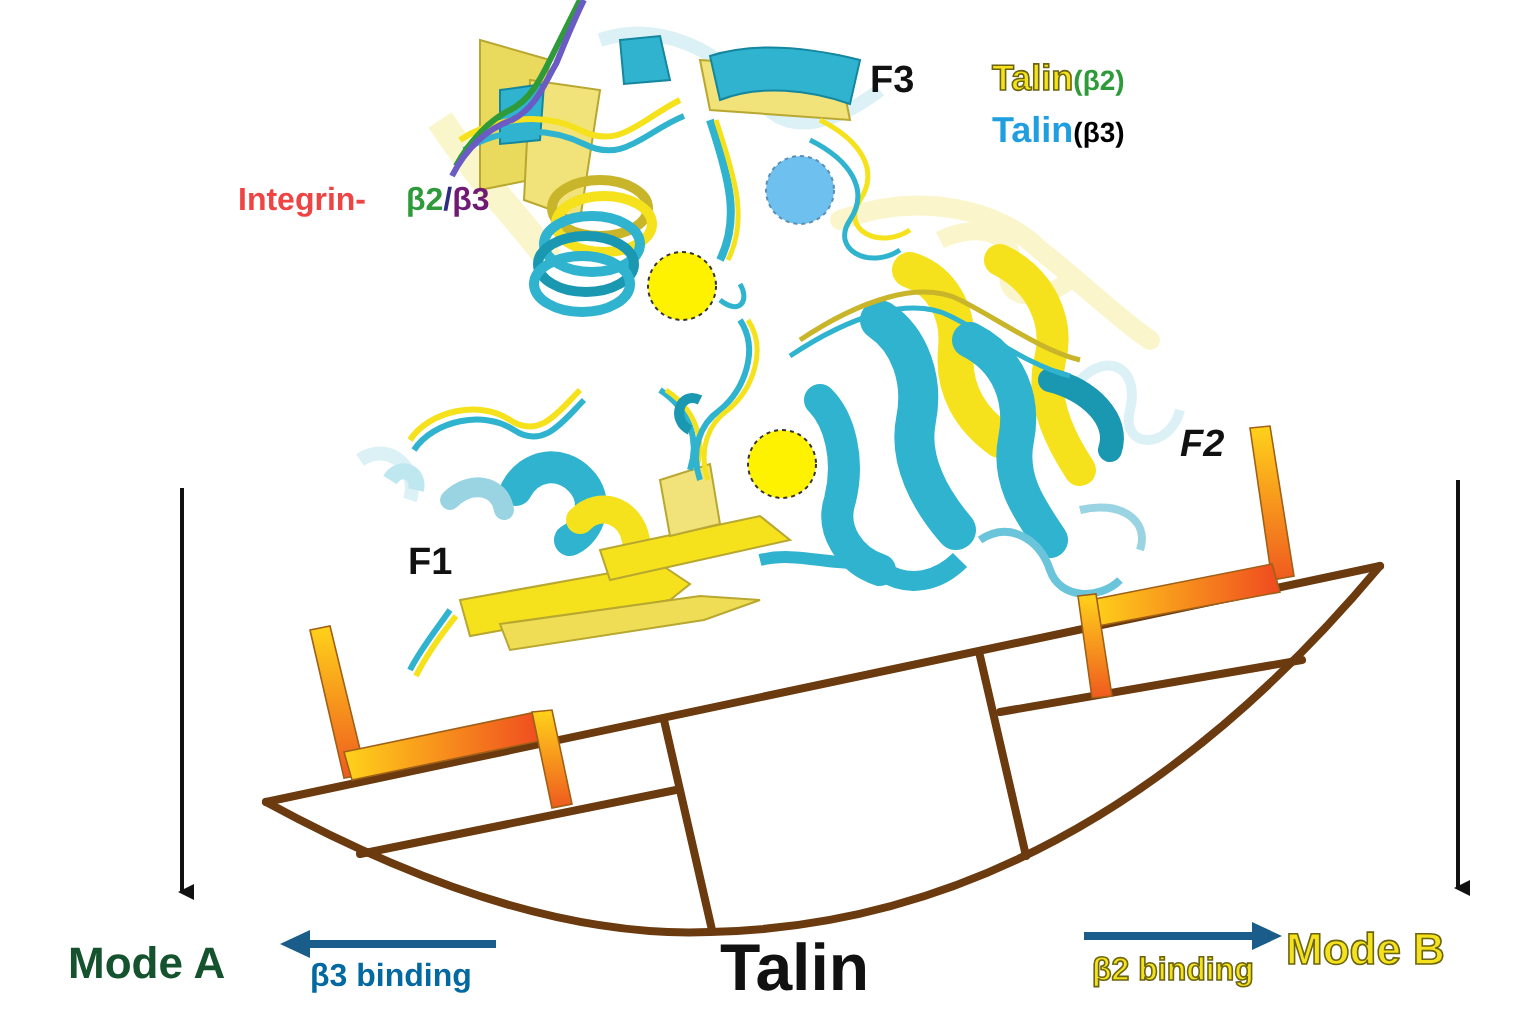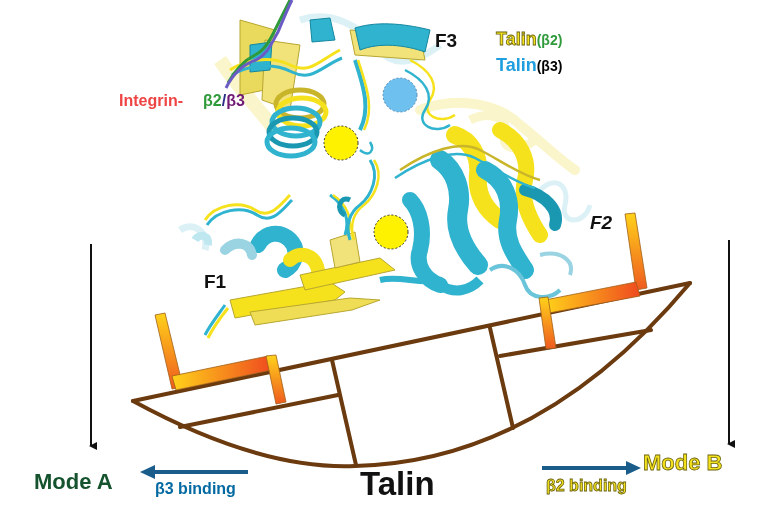--- a/index.html
+++ b/index.html
@@ -170,14 +170,14 @@
 </div>
 <div class="lbl" style="left:496px; top:56px;">
   <span class="legend-main" style="color:#1f9ee0;">Talin</span><span class="legend-sub" style="color:#000000;">(β3)</span>
 </div>
 
 <div class="lbl talin-main" style="left:360px; top:467px;">Talin</div>
 
 <div class="lbl mode" style="left:34px; top:471px; color:#14532d;">Mode A</div>
 <div class="lbl binding" style="left:155px; top:481px; color:#0369a1;">β3 binding</div>
 
-<div class="lbl mode outlined-yellow" style="left:643px; top:452px;">Mode B</div>
+<div class="lbl mode outlined-yellow" style="left:643px; top:464px;">Mode B</div>
 <div class="lbl binding outlined-yellow" style="left:546px; top:478px;">β2 binding</div>
 
 </body></html>

